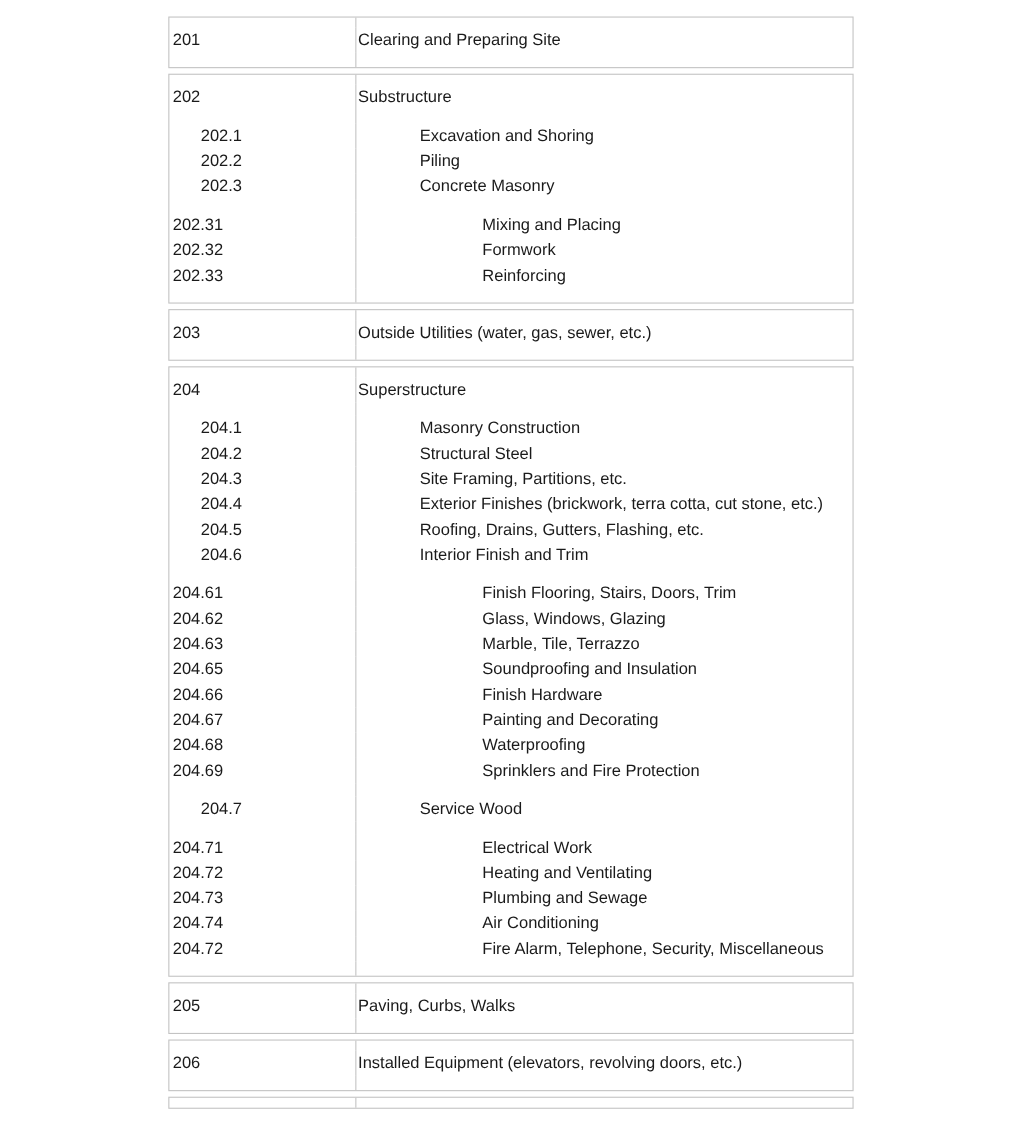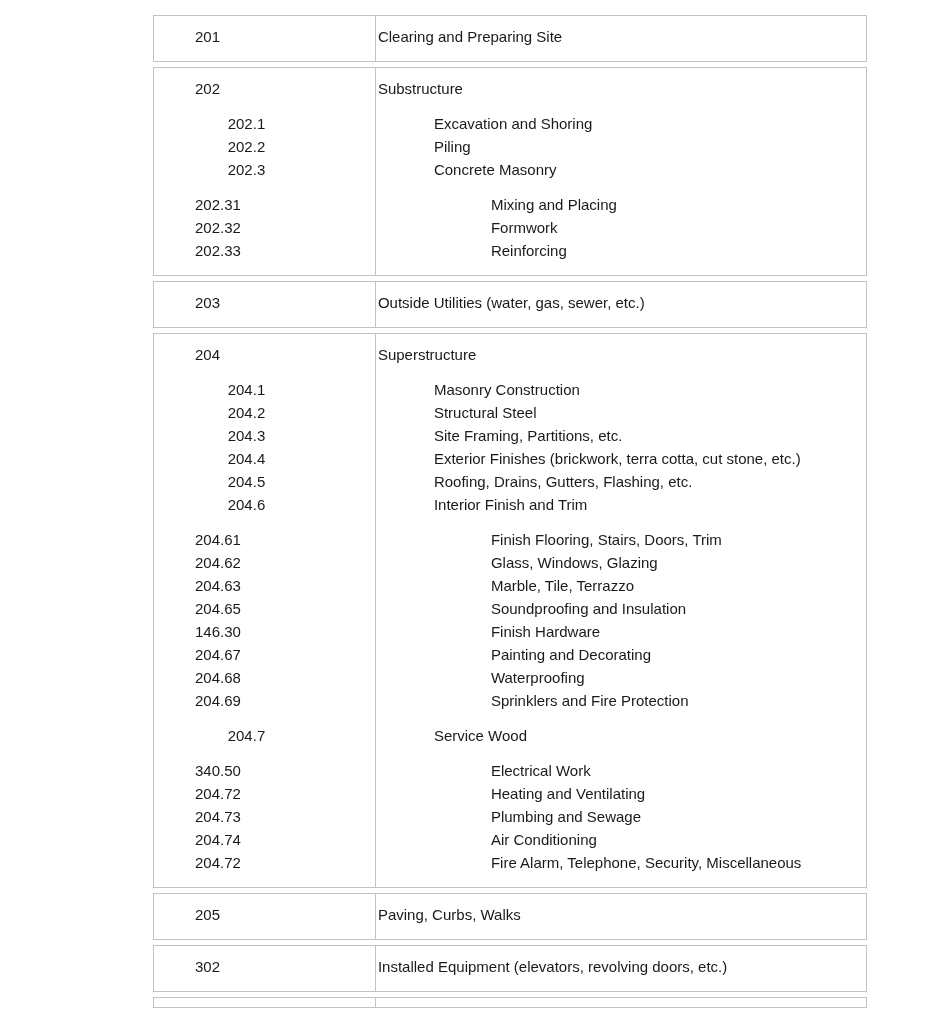--- a/index.html
+++ b/index.html
@@ -16,27 +16,26 @@
     -webkit-font-smoothing: antialiased;
   }
   #sheet {
     position: relative;
     width: 931px;
     height: 1024px;
     box-sizing: border-box;
     padding: 15px 0 0 153px;
   }
   .block {
-    width: 714px;
+    width: 623px;
     box-sizing: border-box;
     border: 1px solid #c3c3c3;
     background: #ffffff;
     margin-bottom: 5px;
     overflow: visible;
-    padding-left: 38px;
   }
   .block table {
     border-collapse: collapse;
     width: 100%;
     table-layout: fixed;
   }
   .block col.c-code { width: 169px; }
   .block col.c-desc { width: 452px; }
 
   .block td {
@@ -327,21 +326,21 @@
             <tr>
               <td class="code">
                 <span class="lv2">204.65</span>
               </td>
               <td class="desc">
                 <span class="d2 wide">Soundproofing and Insulation</span>
               </td>
             </tr>
             <tr>
               <td class="code">
-                <span class="lv2">146.30</span>
+                <span class="lv2">204.66</span>
               </td>
               <td class="desc">
                 <span class="d2 wide">Finish Hardware</span>
               </td>
             </tr>
             <tr>
               <td class="code">
                 <span class="lv2">204.67</span>
               </td>
               <td class="desc">
@@ -375,21 +374,21 @@
               <td class="desc">
                 <span class="d1 wide">Service Wood</span>
               </td>
             </tr>
             <tr class="spacer">
               <td class="code"></td>
               <td class="desc"></td>
             </tr>
             <tr>
               <td class="code">
-                <span class="lv2">340.50</span>
+                <span class="lv2">204.71</span>
               </td>
               <td class="desc">
                 <span class="d2 wide">Electrical Work</span>
               </td>
             </tr>
             <tr>
               <td class="code">
                 <span class="lv2">204.72</span>
               </td>
               <td class="desc">
@@ -459,21 +458,21 @@
             <col class="c-code">
             <col class="c-desc">
           </colgroup>
           <tbody>
             <tr class="pad-top">
               <td class="code"></td>
               <td class="desc"></td>
             </tr>
             <tr>
               <td class="code">
-                <span class="lv0">302</span>
+                <span class="lv0">206</span>
               </td>
               <td class="desc">
                 <span class="d0 wide">Installed Equipment (elevators, revolving doors, etc.)</span>
               </td>
             </tr>
             <tr class="pad-bot">
               <td class="code"></td>
               <td class="desc"></td>
             </tr>
           </tbody>

